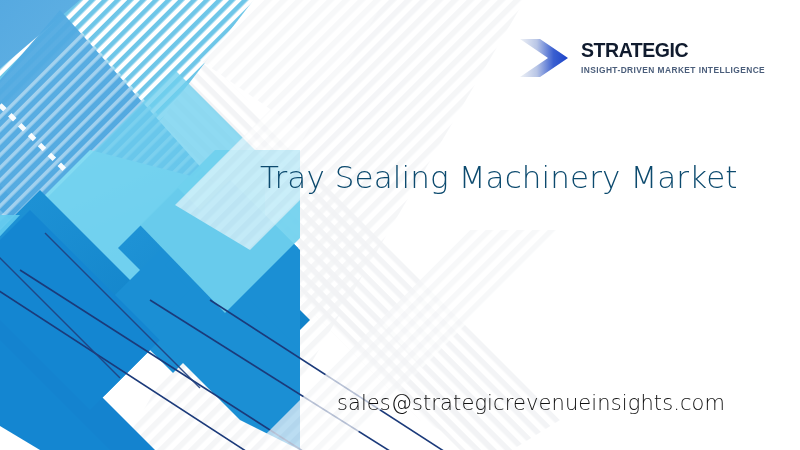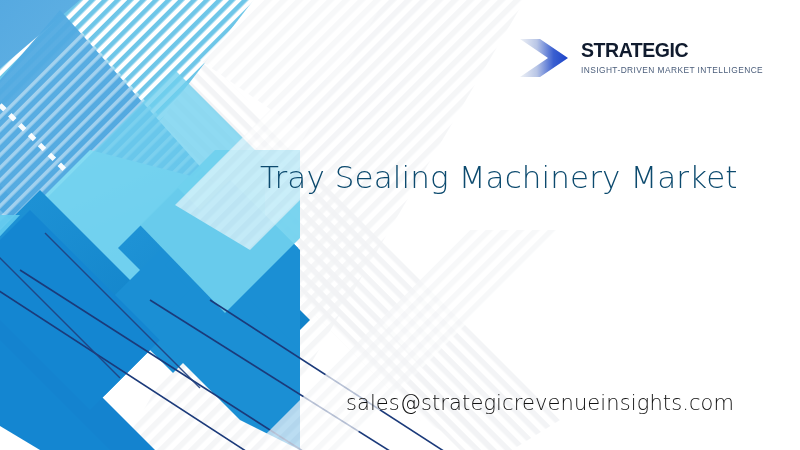--- a/index.html
+++ b/index.html
@@ -62,41 +62,42 @@
     white-space: nowrap;
   }
   #logo-tagline {
     margin-top: 5px;
     font-family: "Liberation Sans", sans-serif;
     font-size: 8.4px;
     line-height: 9px;
     letter-spacing: 0.42px;
     color: #4a5d7a;
     white-space: nowrap;
+    font-weight: bold;
   }
 
   
   #report-title {
     position: absolute;
     left: 260px;
     top: 157px;
     width: 520px;
     font-family: "DejaVu Sans", sans-serif;
     font-weight: 300;
     font-size: 31px;
     line-height: 40px;
     color: #0c4a6e;
     letter-spacing: 0.1px;
     white-space: nowrap;
   }
 
   
   #contact-email {
     position: absolute;
-    left: 320px;
+    left: 311px;
     top: 389px;
     width: 440px;
     text-align: center;
     font-family: "DejaVu Sans", sans-serif;
     font-weight: 300;
     font-size: 21px;
     line-height: 28px;
     color: #111111;
     letter-spacing: 0.1px;
     white-space: nowrap;

